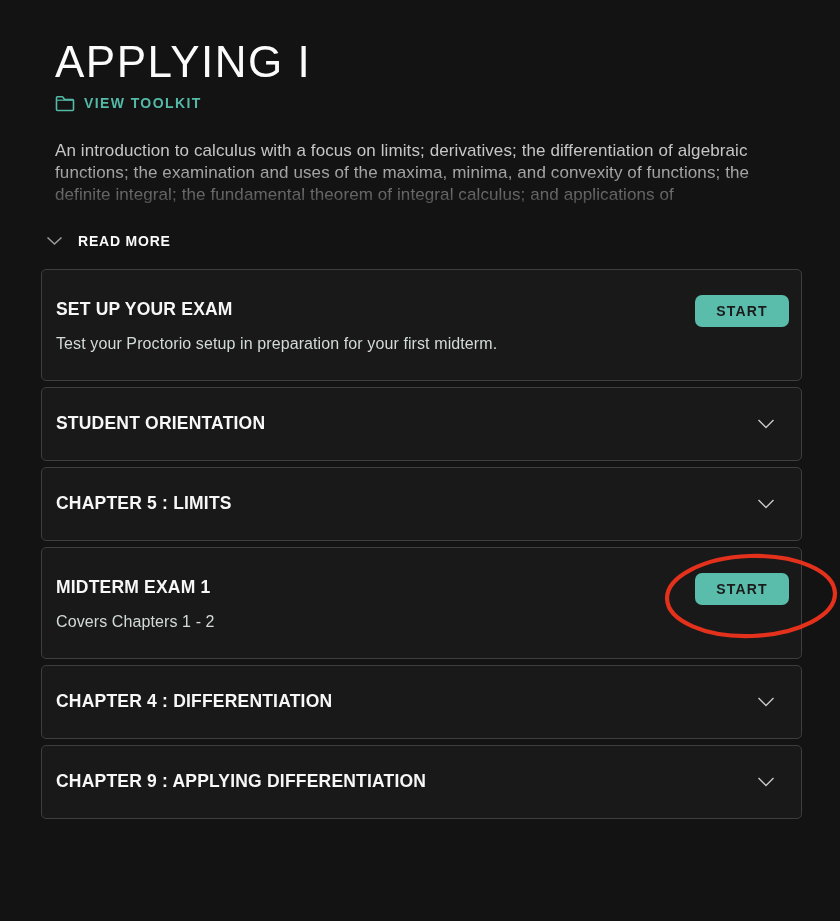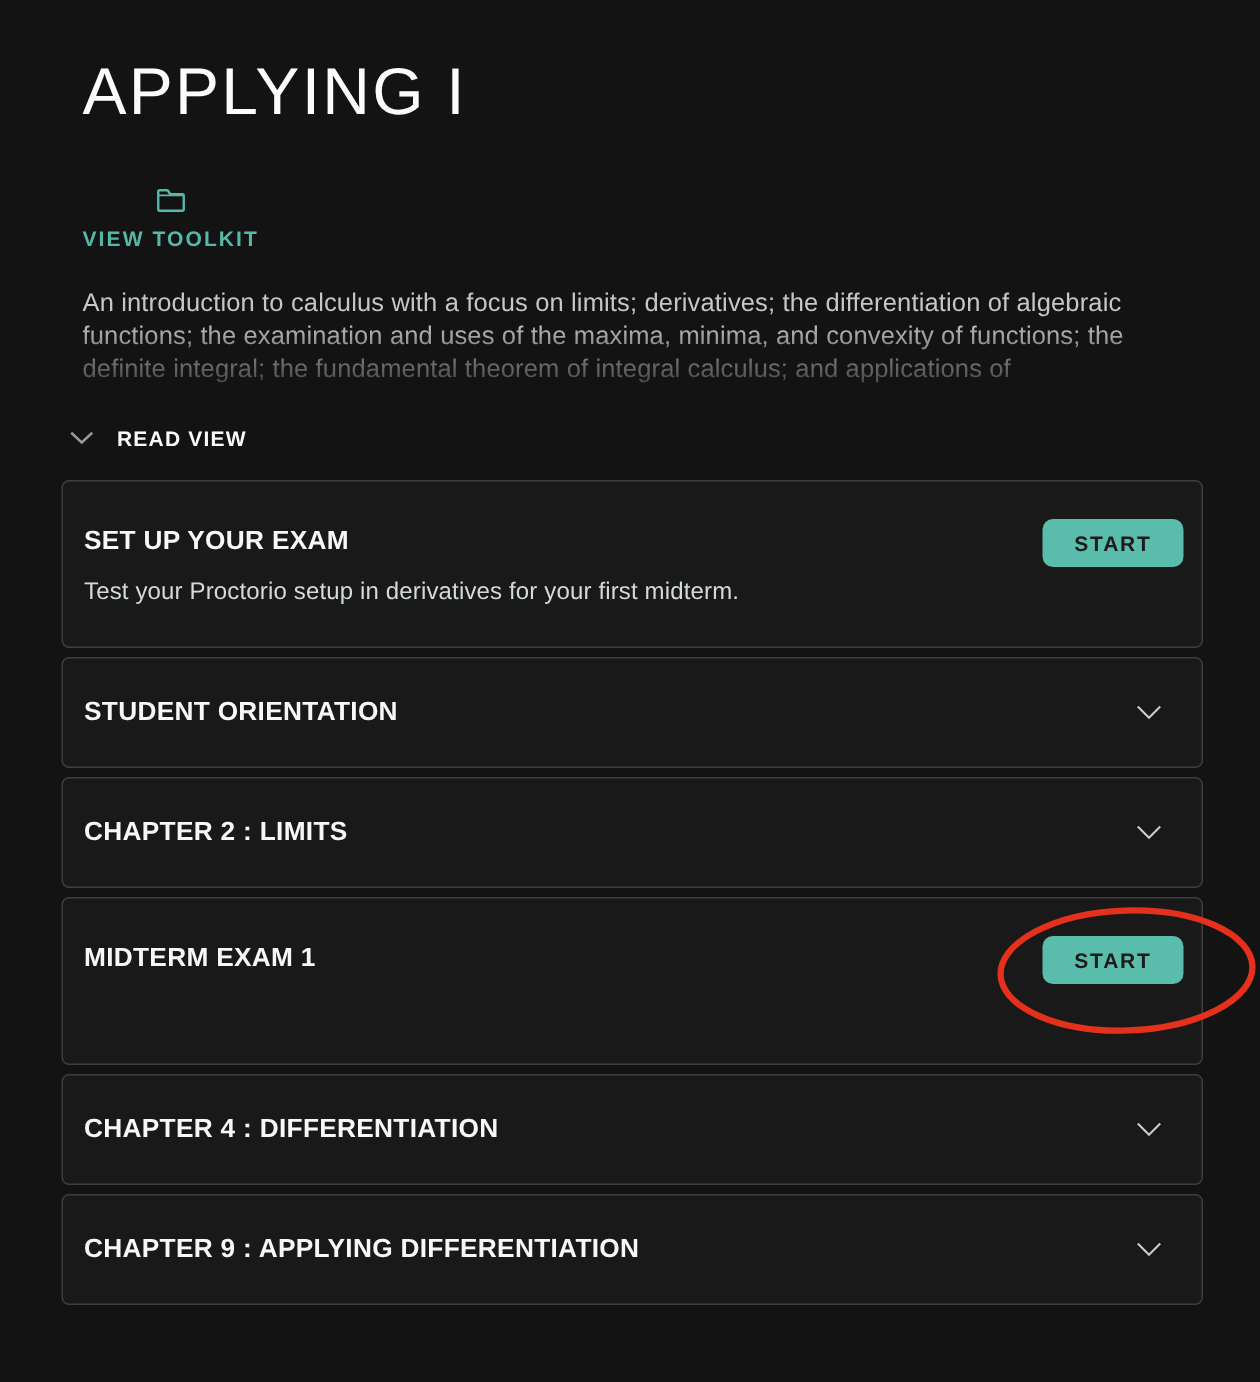--- a/index.html
+++ b/index.html
@@ -20,28 +20,27 @@
     font-size: 44px;
     font-weight: 300;
     letter-spacing: 1.5px;
     color: #fbfbfb;
     line-height: 1.2;
   }
   .toolkit-link {
     display: inline-flex;
     align-items: center;
     gap: 9px;
-    margin: 36px 0 0 14px;
+    margin: 6px 0 0 14px;
     color: #54b9a7;
     font-size: 14px;
     font-weight: 700;
     letter-spacing: 1.4px;
     text-decoration: none;
     cursor: pointer;
-    flex-direction: column;
   }
   .toolkit-link svg { display: block; }
   .desc-wrap {
     position: relative;
     margin: 24px 0 0 14px;
     width: 736px;
     height: 66px;
     overflow: hidden;
   }
   .desc-text {
@@ -162,52 +161,53 @@
     <p class="desc-text">An introduction to calculus with a focus on limits; derivatives; the differentiation of algebraic functions; the examination and uses of the maxima, minima, and convexity of functions; the definite integral; the fundamental theorem of integral calculus; and applications of</p>
     <div class="desc-fade"></div>
   </div>
 
   <button class="read-more">
     <span>
       <svg class="chev" width="17" height="10" viewBox="0 0 17 10" fill="none">
         <path d="M1.5 1.5 L8.5 8 L15.5 1.5" stroke="#9a9a9a" stroke-width="1.6"></path>
       </svg>
     </span>
-    <span>READ VIEW</span>
+    <span>READ MORE</span>
   </button>
 
   <div class="cards">
 
     <div class="card action">
       <div class="card-title">SET UP YOUR EXAM</div>
-      <div class="card-subtitle">Test your Proctorio setup in derivatives for your first midterm.</div>
+      <div class="card-subtitle">Test your Proctorio setup in preparation for your first midterm.</div>
       <button class="start-btn">START</button>
     </div>
 
     <div class="card simple">
       <div class="card-title">STUDENT ORIENTATION</div>
       <span>
         <svg class="chev" width="18" height="10" viewBox="0 0 18 10" fill="none">
           <path d="M1.5 1 L9 8.5 L16.5 1" stroke="#c9c9c9" stroke-width="1.4"></path>
         </svg>
       </span>
     </div>
 
 
     <div class="card simple">
-      <div class="card-title">CHAPTER 2 : LIMITS</div>
+      <div class="card-title">CHAPTER 5 : LIMITS</div>
       <span>
         <svg class="chev" width="18" height="10" viewBox="0 0 18 10" fill="none">
           <path d="M1.5 1 L9 8.5 L16.5 1" stroke="#c9c9c9" stroke-width="1.4"></path>
         </svg>
       </span>
     </div>
 
     <div class="card action">
       <div class="card-title">MIDTERM EXAM 1</div>
+      <div class="card-subtitle">Covers Chapters 1 - 2</div>
       <button class="start-btn">START</button>
       <svg class="annotation-svg" width="180" height="92" viewBox="0 0 180 92">
         <ellipse cx="92" cy="45" rx="84" ry="40" fill="none" stroke="#e4311c" stroke-width="4.2" transform="rotate(-2 92 45)" stroke-linecap="round"></ellipse>
       </svg>
     </div>
 
     <div class="card simple">
       <div class="card-title">CHAPTER 4 : DIFFERENTIATION</div>
       <span>
         <svg class="chev" width="18" height="10" viewBox="0 0 18 10" fill="none">

